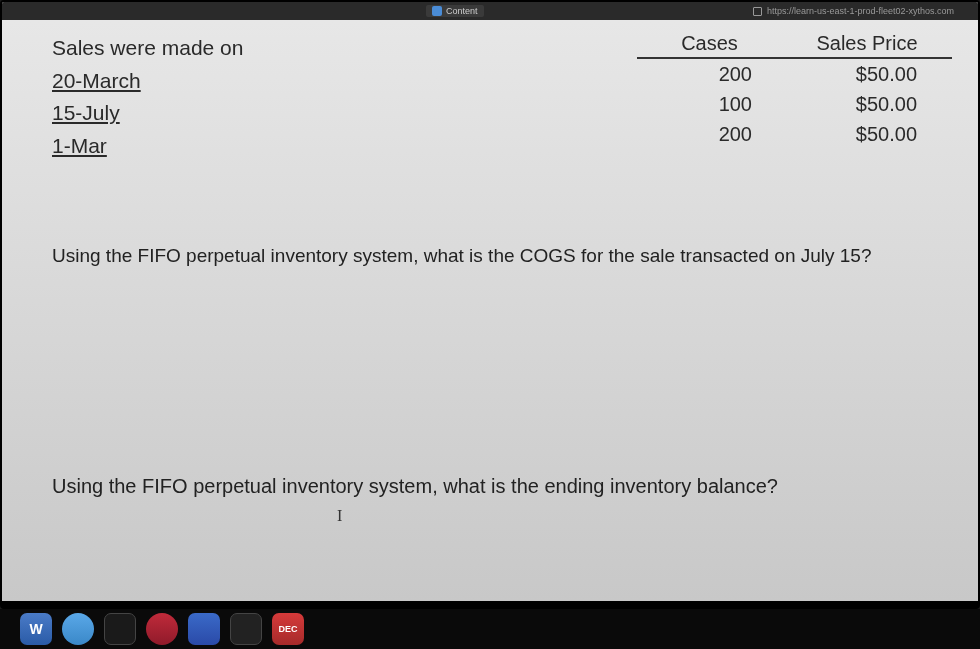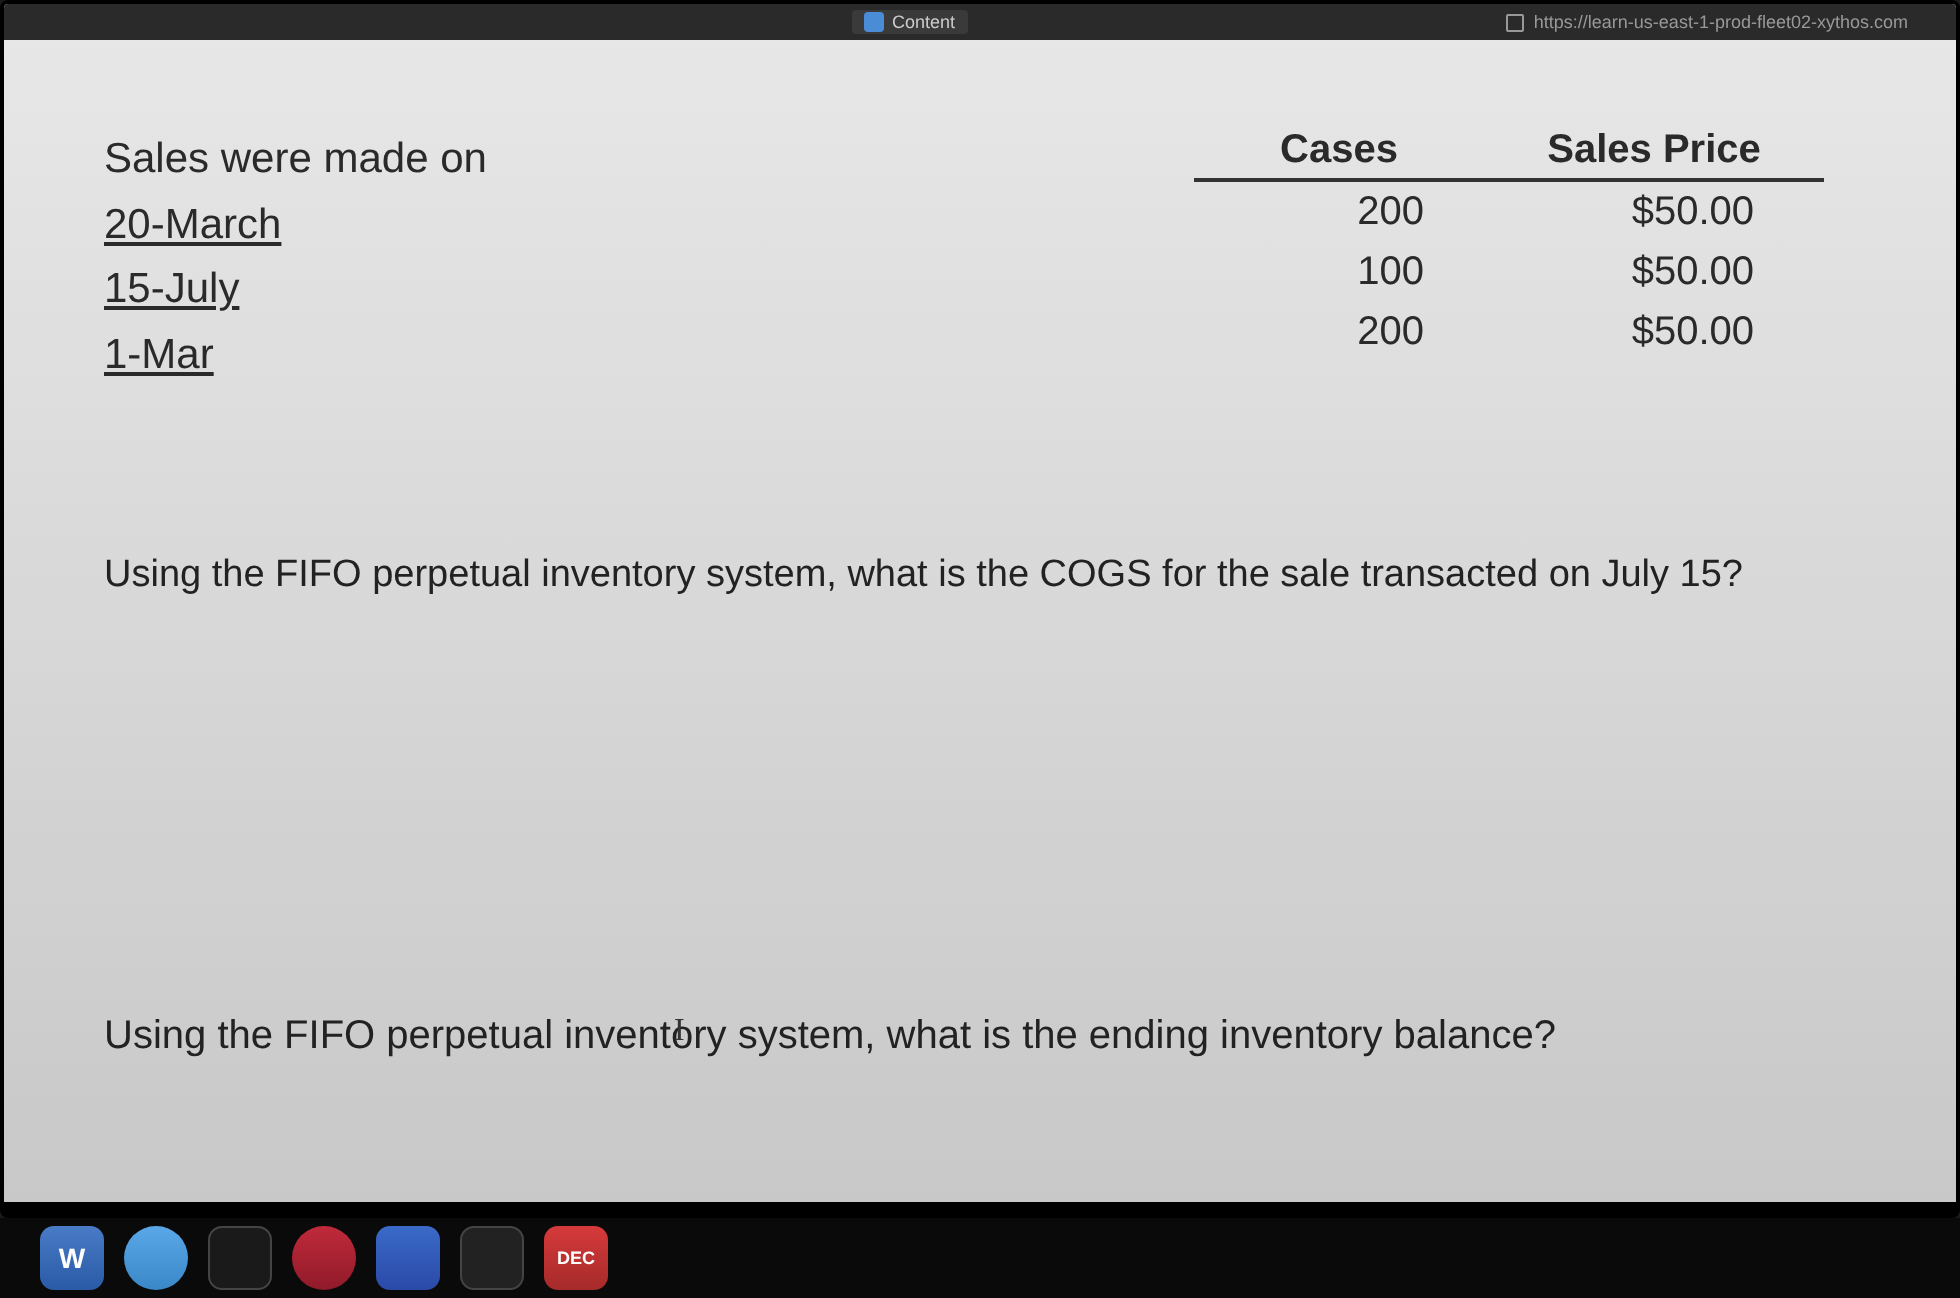--- a/index.html
+++ b/index.html
@@ -61,23 +61,22 @@
       color: #999;
     }
     .lock-icon {
       width: 9px;
       height: 9px;
       border: 1px solid #999;
       border-radius: 1px;
       display: inline-block;
     }
     .content {
-      padding: 12px 56px 20px 50px;
+      padding: 12px 16px 20px 50px;
       color: #2a2a2a;
-      margin-top: 32px;
     }
     .top-section {
       display: flex;
       justify-content: space-between;
       align-items: flex-start;
     }
     .dates-col {
       font-size: 21px;
       line-height: 1.55;
     }
@@ -96,21 +95,20 @@
       text-decoration: underline;
     }
     .sales-table {
       margin-right: 10px;
       font-size: 20px;
     }
     .table-header {
       display: flex;
       border-bottom: 2px solid #333;
       padding-bottom: 2px;
-      font-weight: bold;
     }
     .col-cases {
       width: 145px;
       text-align: center;
     }
     .col-price {
       width: 170px;
       text-align: center;
     }
     .table-body .row {

